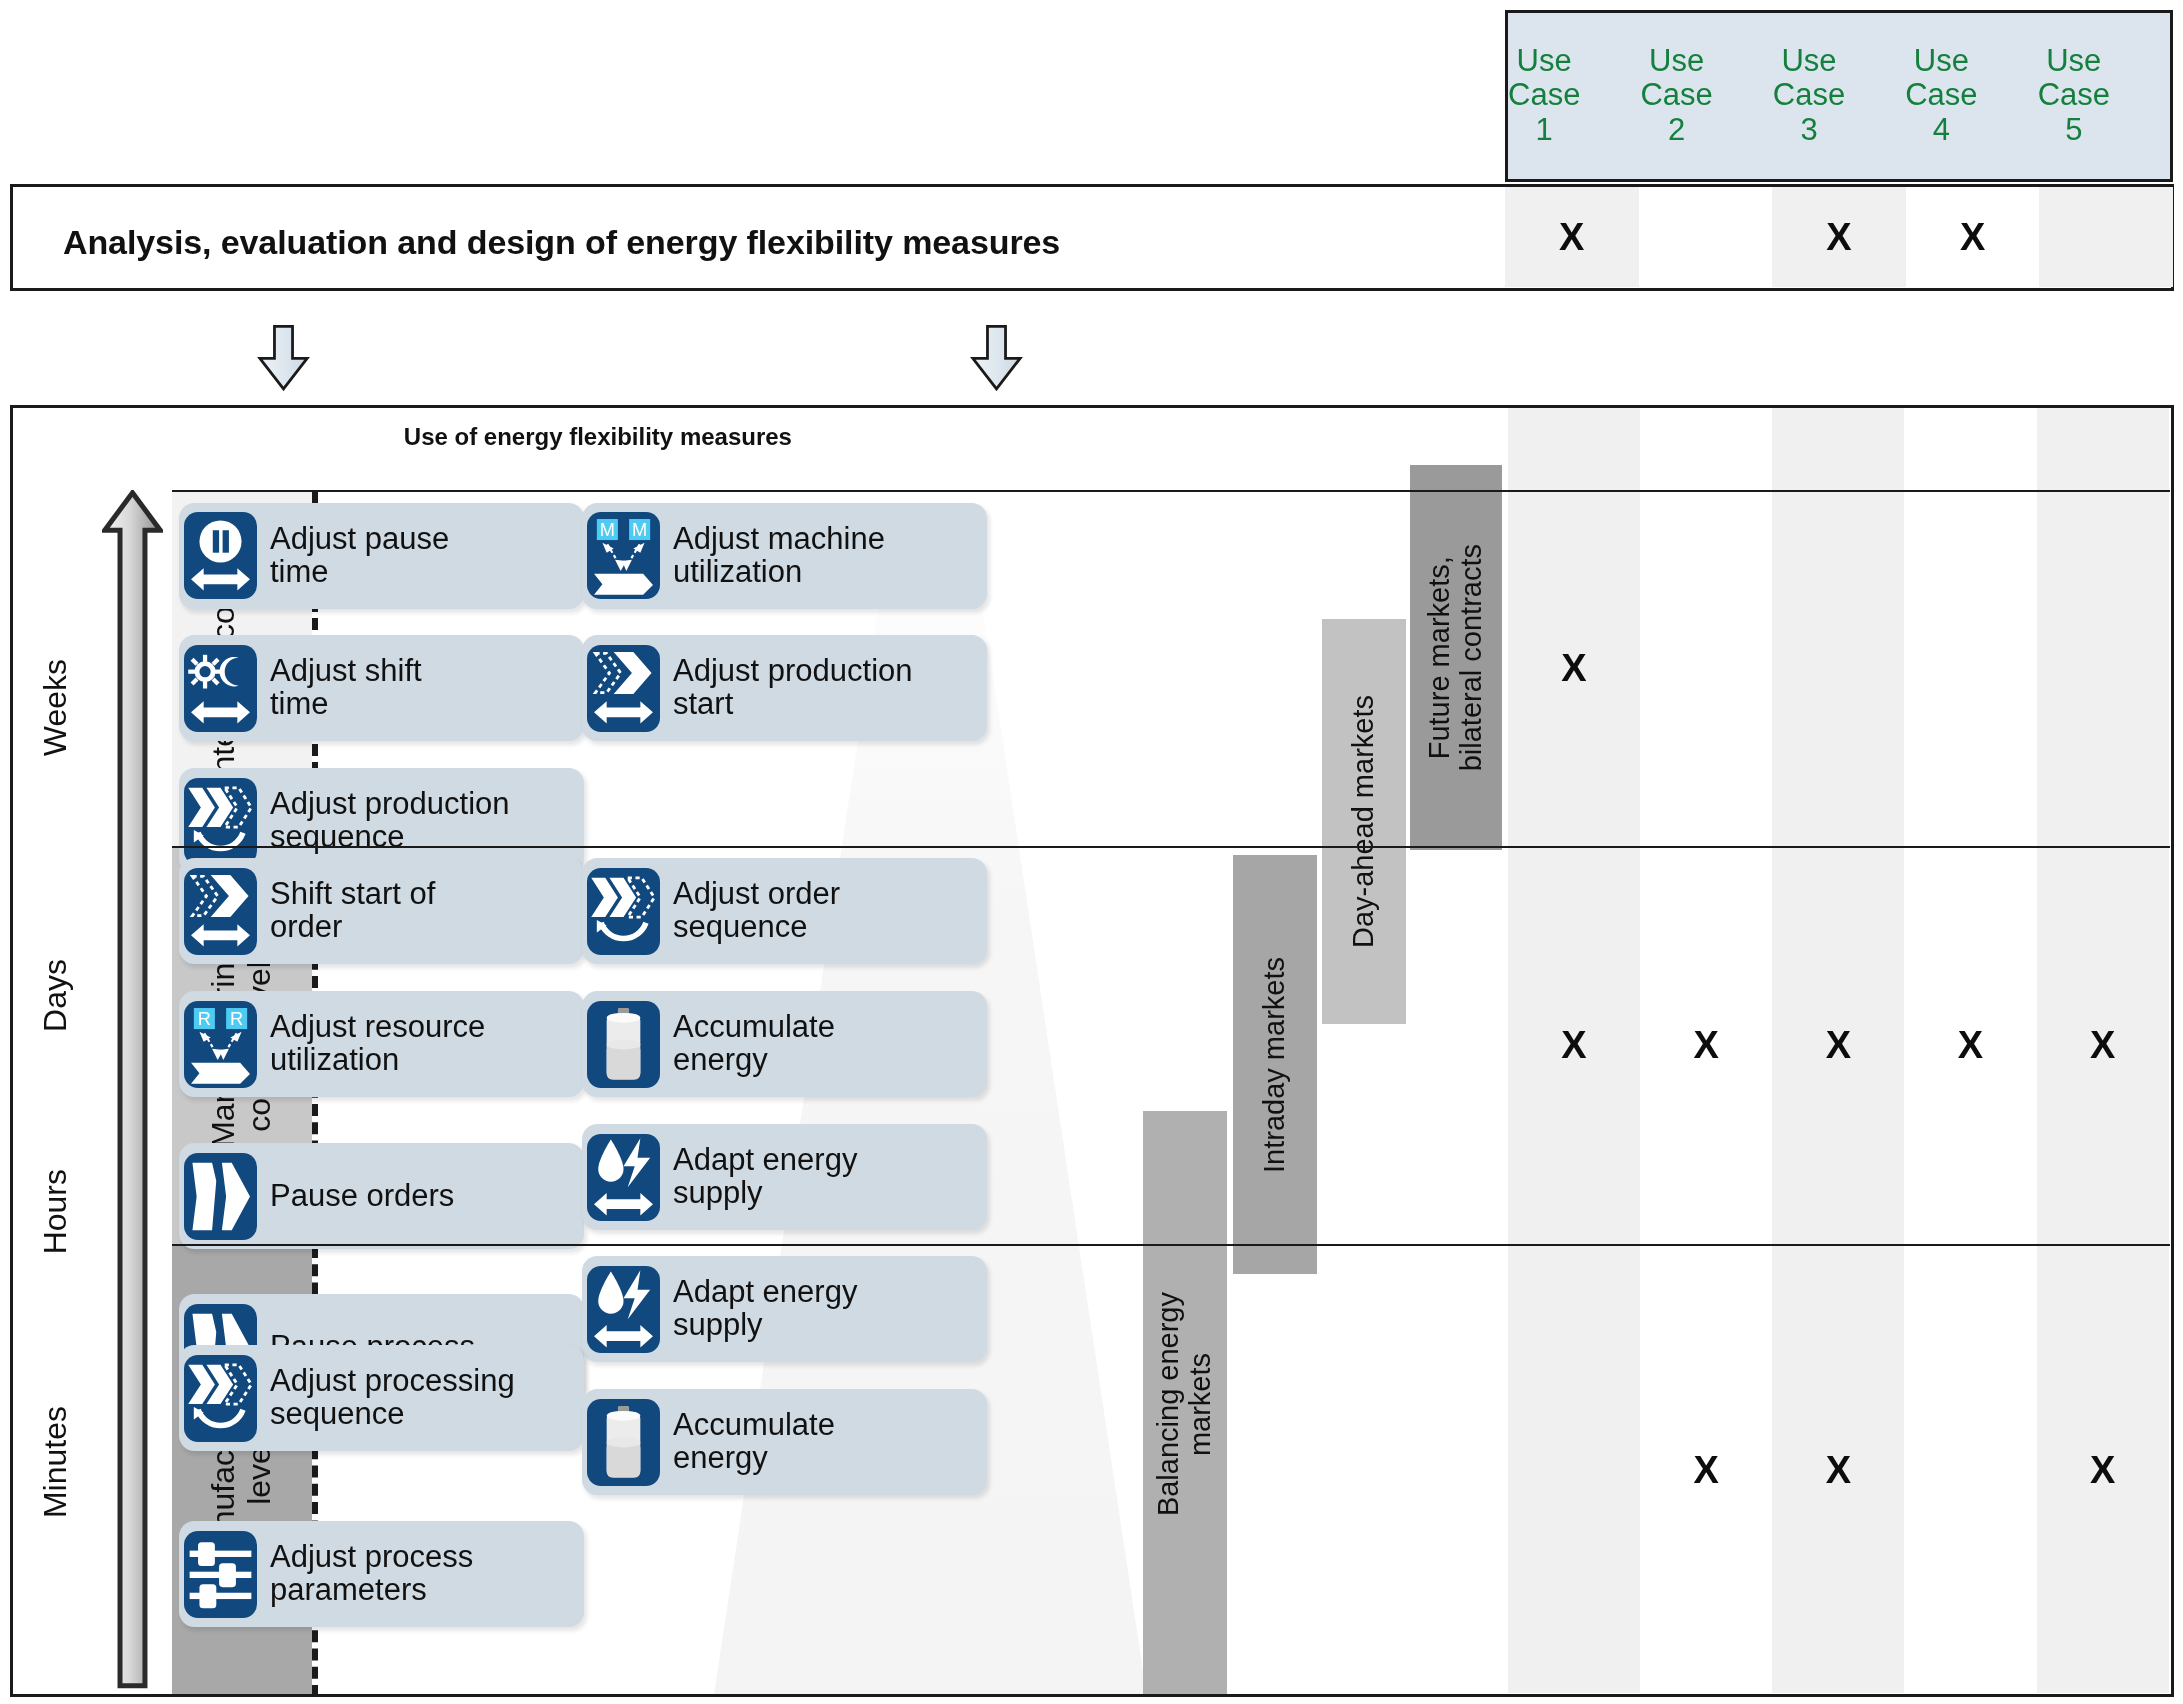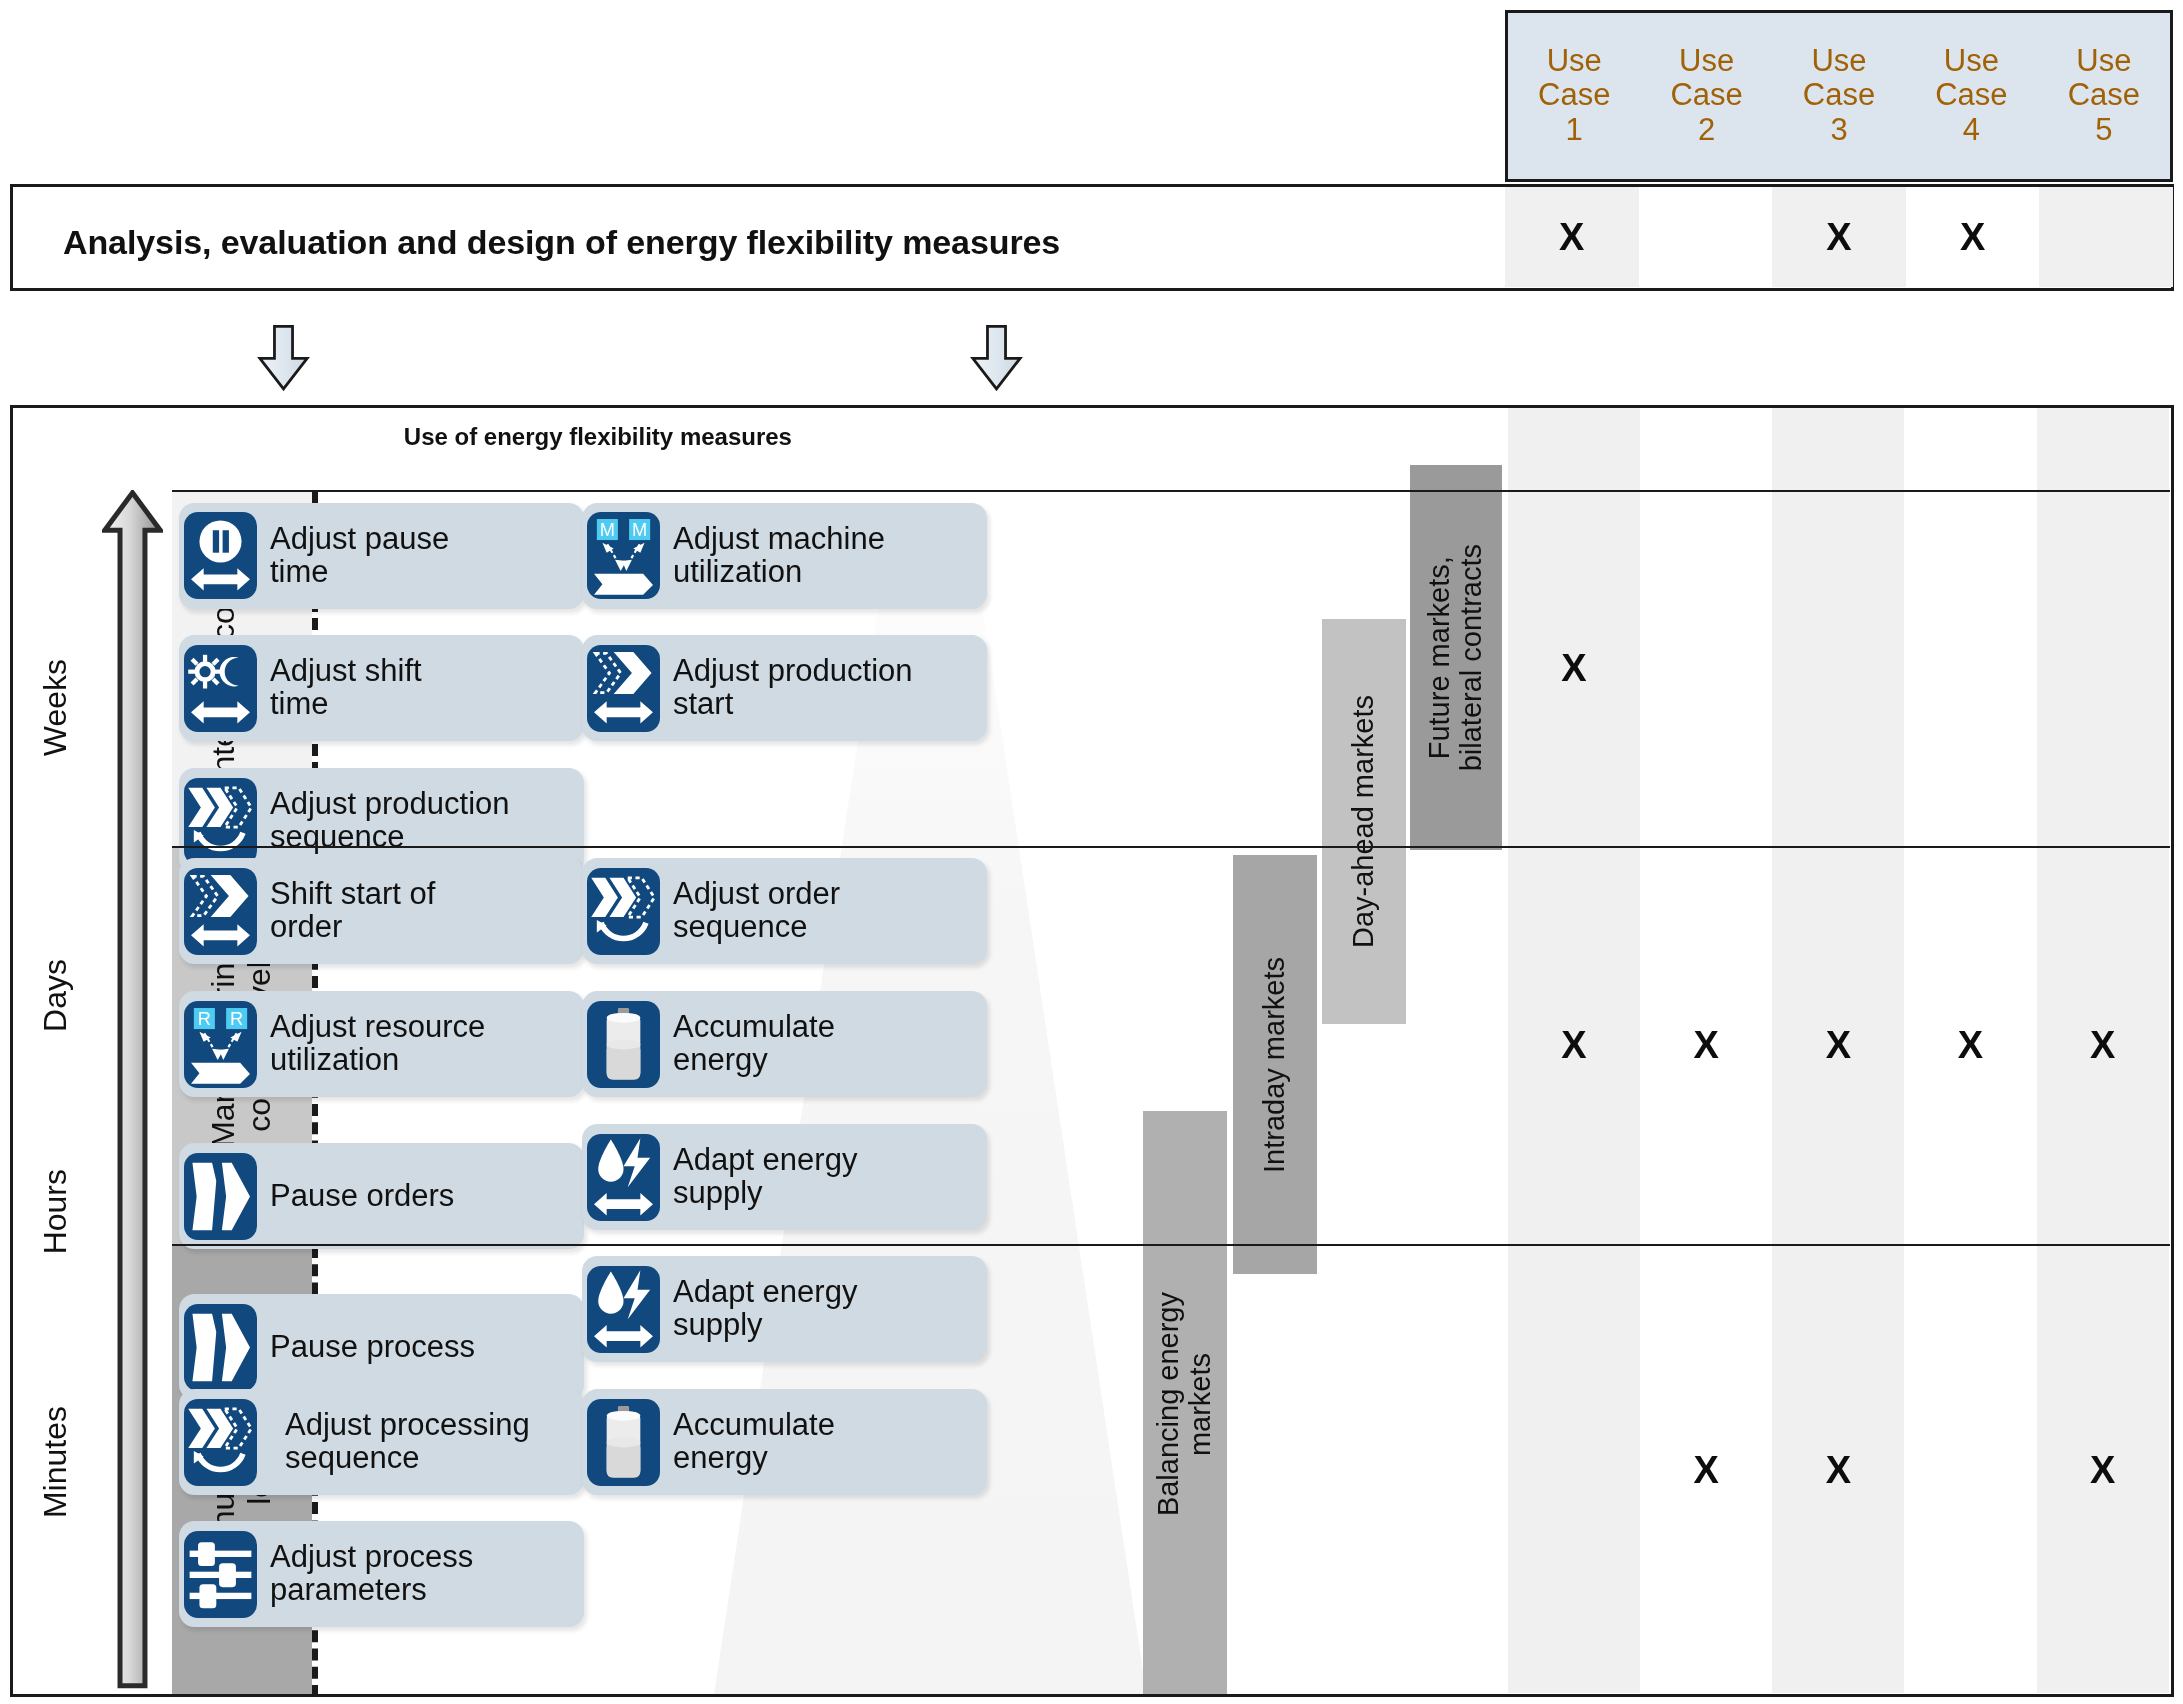--- a/index.html
+++ b/index.html
@@ -11,22 +11,22 @@
   .abs{position:absolute;}
   .vtext{writing-mode:vertical-rl;transform:rotate(180deg);}
 
   
   #usecase-header{
     left:1505px;top:9.8px;width:668px;height:172px;
     background:#dce5ee;border:3.5px solid #1a1a1a;
     box-sizing:border-box;display:flex;
   }
   .uc-head-cell{
-    flex:1 1 0;display:flex;align-items:center;justify-content:center;
-    text-align:center;font-size:31px;line-height:1.12;color:#a16207;
+    flex:1 1 0;display:flex;align-items:center;
+    text-align:center;font-size:31px;line-height:1.12;color:#15803d;
   }
 
   
   #top-statement{
     left:9.8px;top:184px;width:2164px;height:107px;
     border:3.5px solid #1a1a1a;box-sizing:border-box;background:#fff;
   }
   #top-statement-label{
     left:63px;top:223px;font-size:34px;font-weight:bold;color:#111;
     letter-spacing:-0.1px;white-space:nowrap;
@@ -463,21 +463,21 @@
           <polygon points="76,6 52,46 68,46 58,76 90,34 72,34" fill="#fff"></polygon>
           <polygon points="10,100 28,84 28,93 76,93 76,84 94,100 76,116 76,107 28,107 28,116" fill="#fff"></polygon>
         </svg>
       </div>
       <div class="card-label">
         <span>Adapt energy</span><br>
         <span>supply</span>
       </div>
     </div>
 
-    <div class="card" style="left:7px;top:899px;gap:15px;">
+    <div class="card" style="left:7px;top:855px;">
       <div class="card-icon">
         <svg viewBox="0 0 104 124">
           <polygon points="6,14 26,14 44,42 26,70 6,70 24,42" fill="#fff"></polygon>
           <polygon points="32,14 52,14 70,42 52,70 32,70 50,42" fill="#fff"></polygon>
           <polygon points="58,14 78,14 96,42 78,70 58,70 76,42" fill="none" stroke="#fff" stroke-width="4" stroke-dasharray="6 5"></polygon>
           <path d="M20 78 A34 34 0 0 0 84 78" fill="none" stroke="#fff" stroke-width="8"></path>
           <polygon points="14,74 28,82 14,92" fill="#fff"></polygon>
         </svg>
       </div>
       <div class="card-label">

